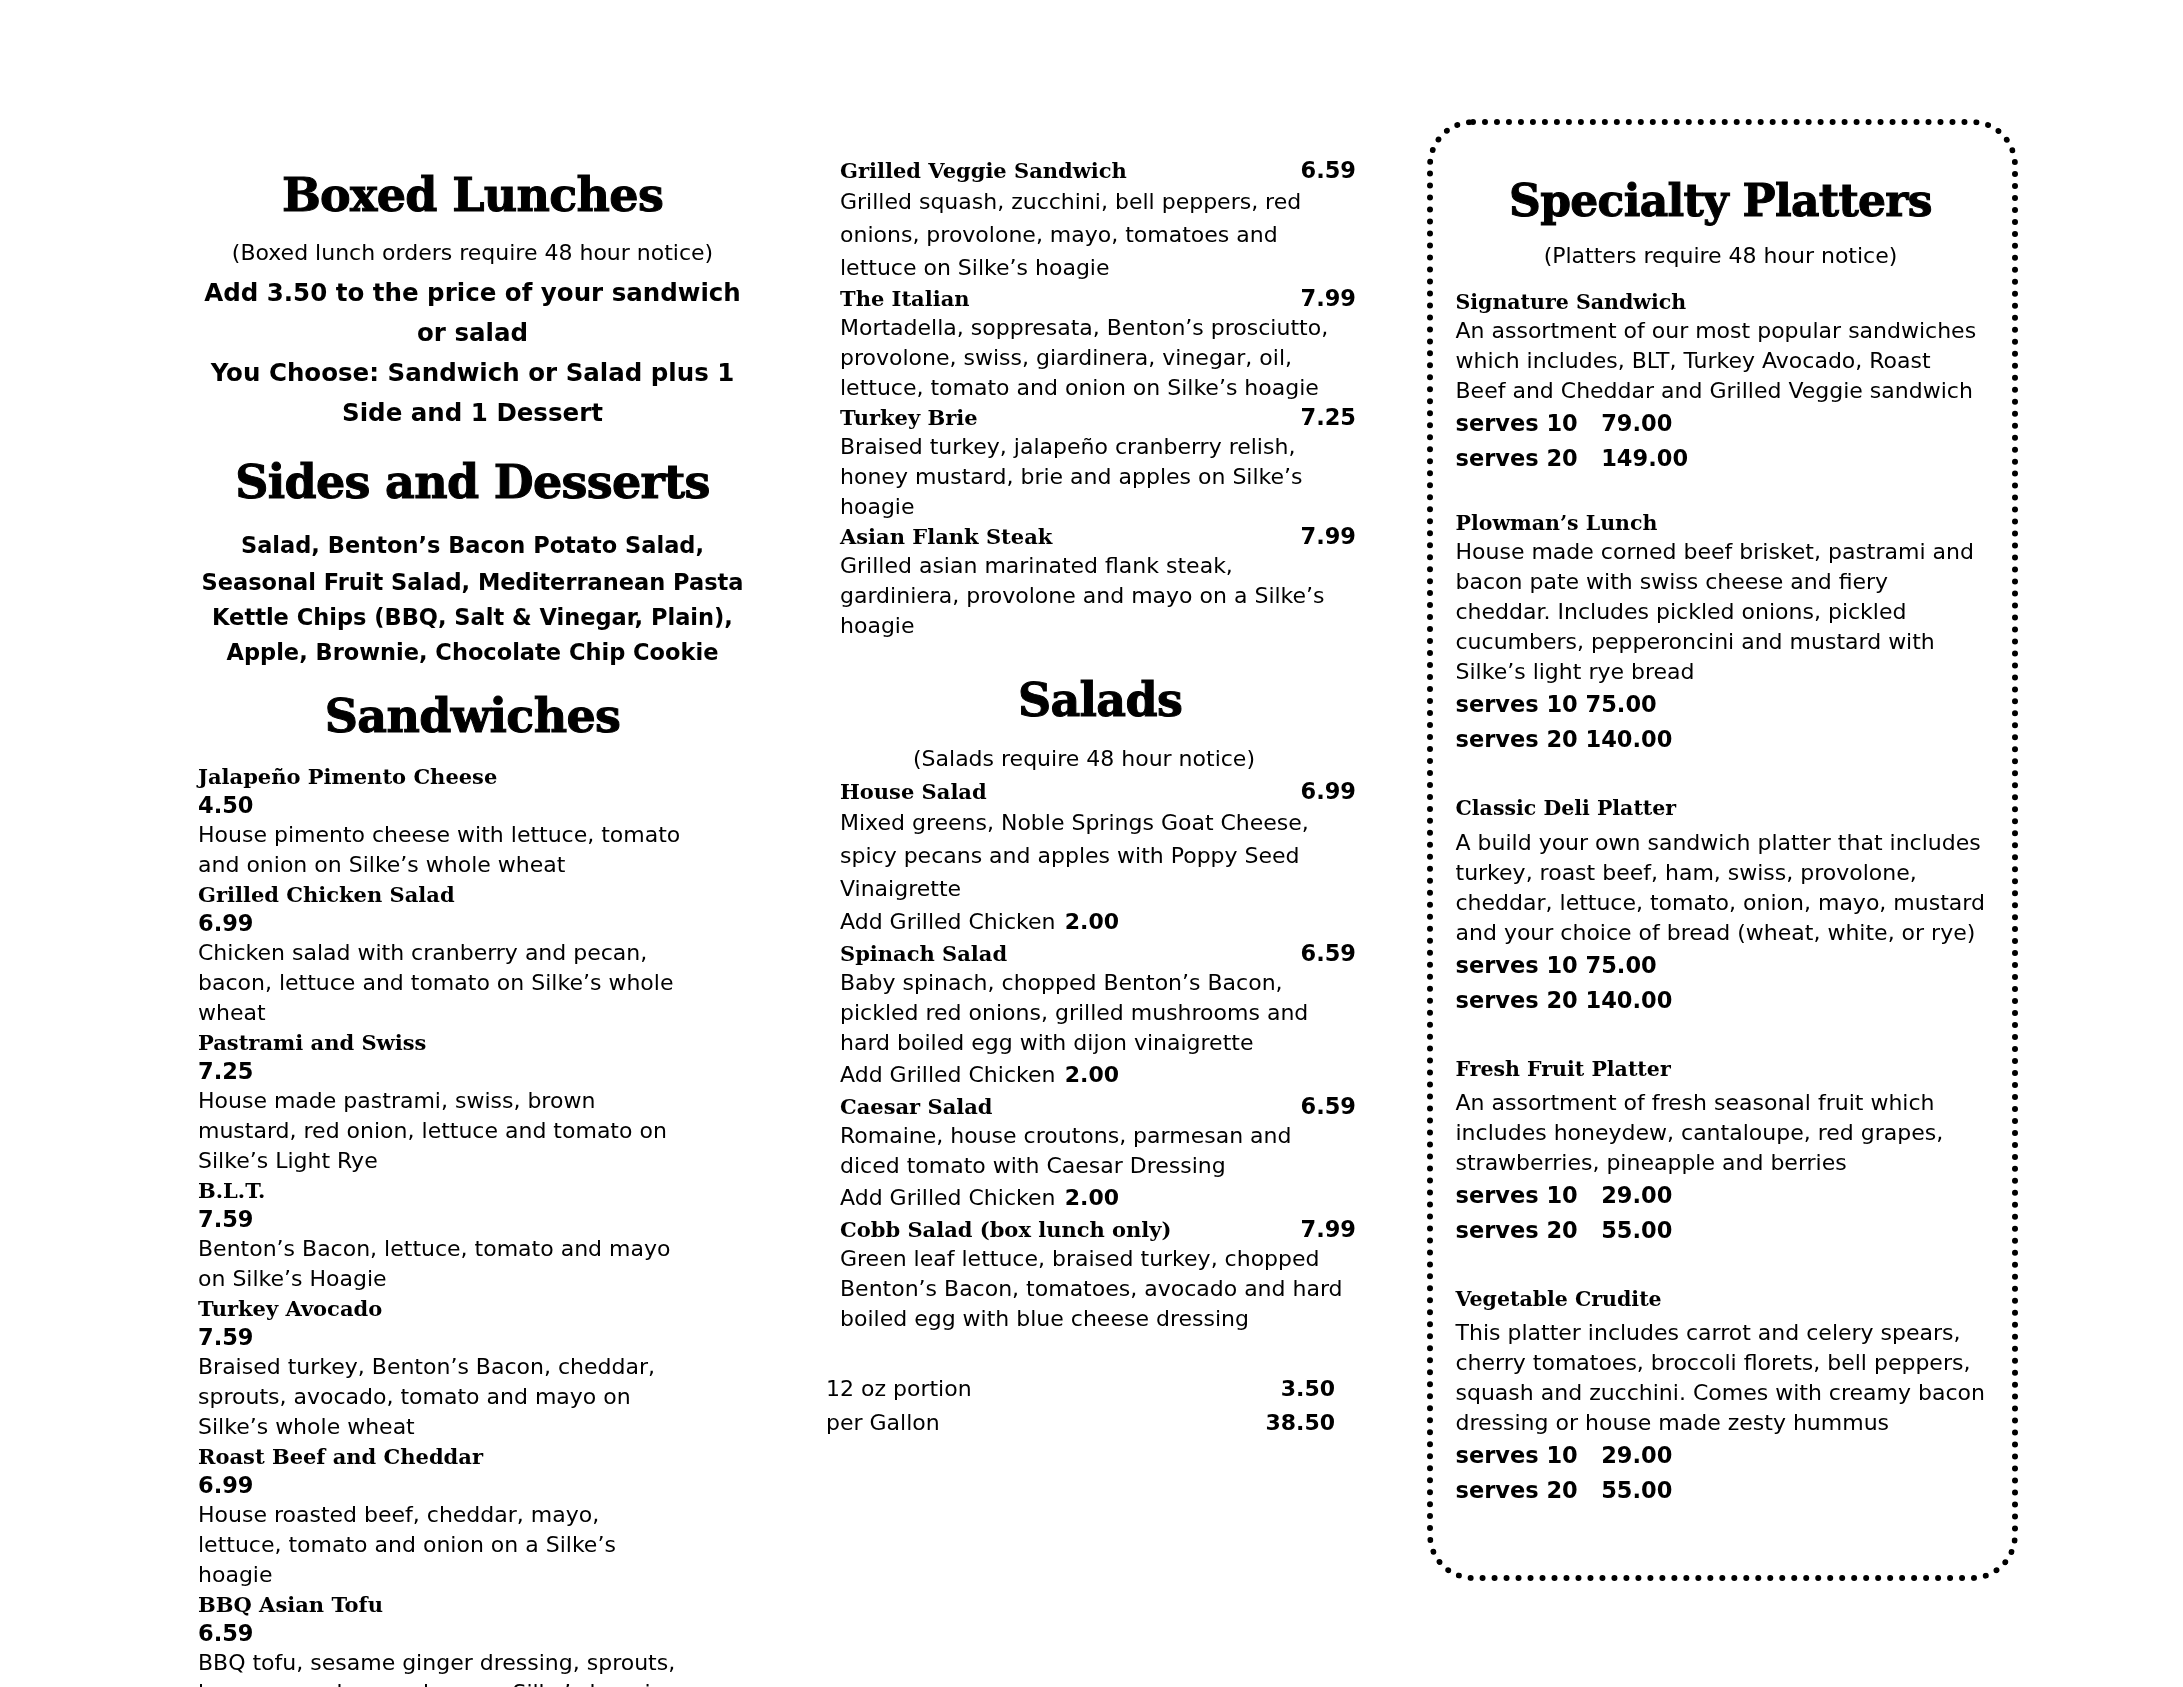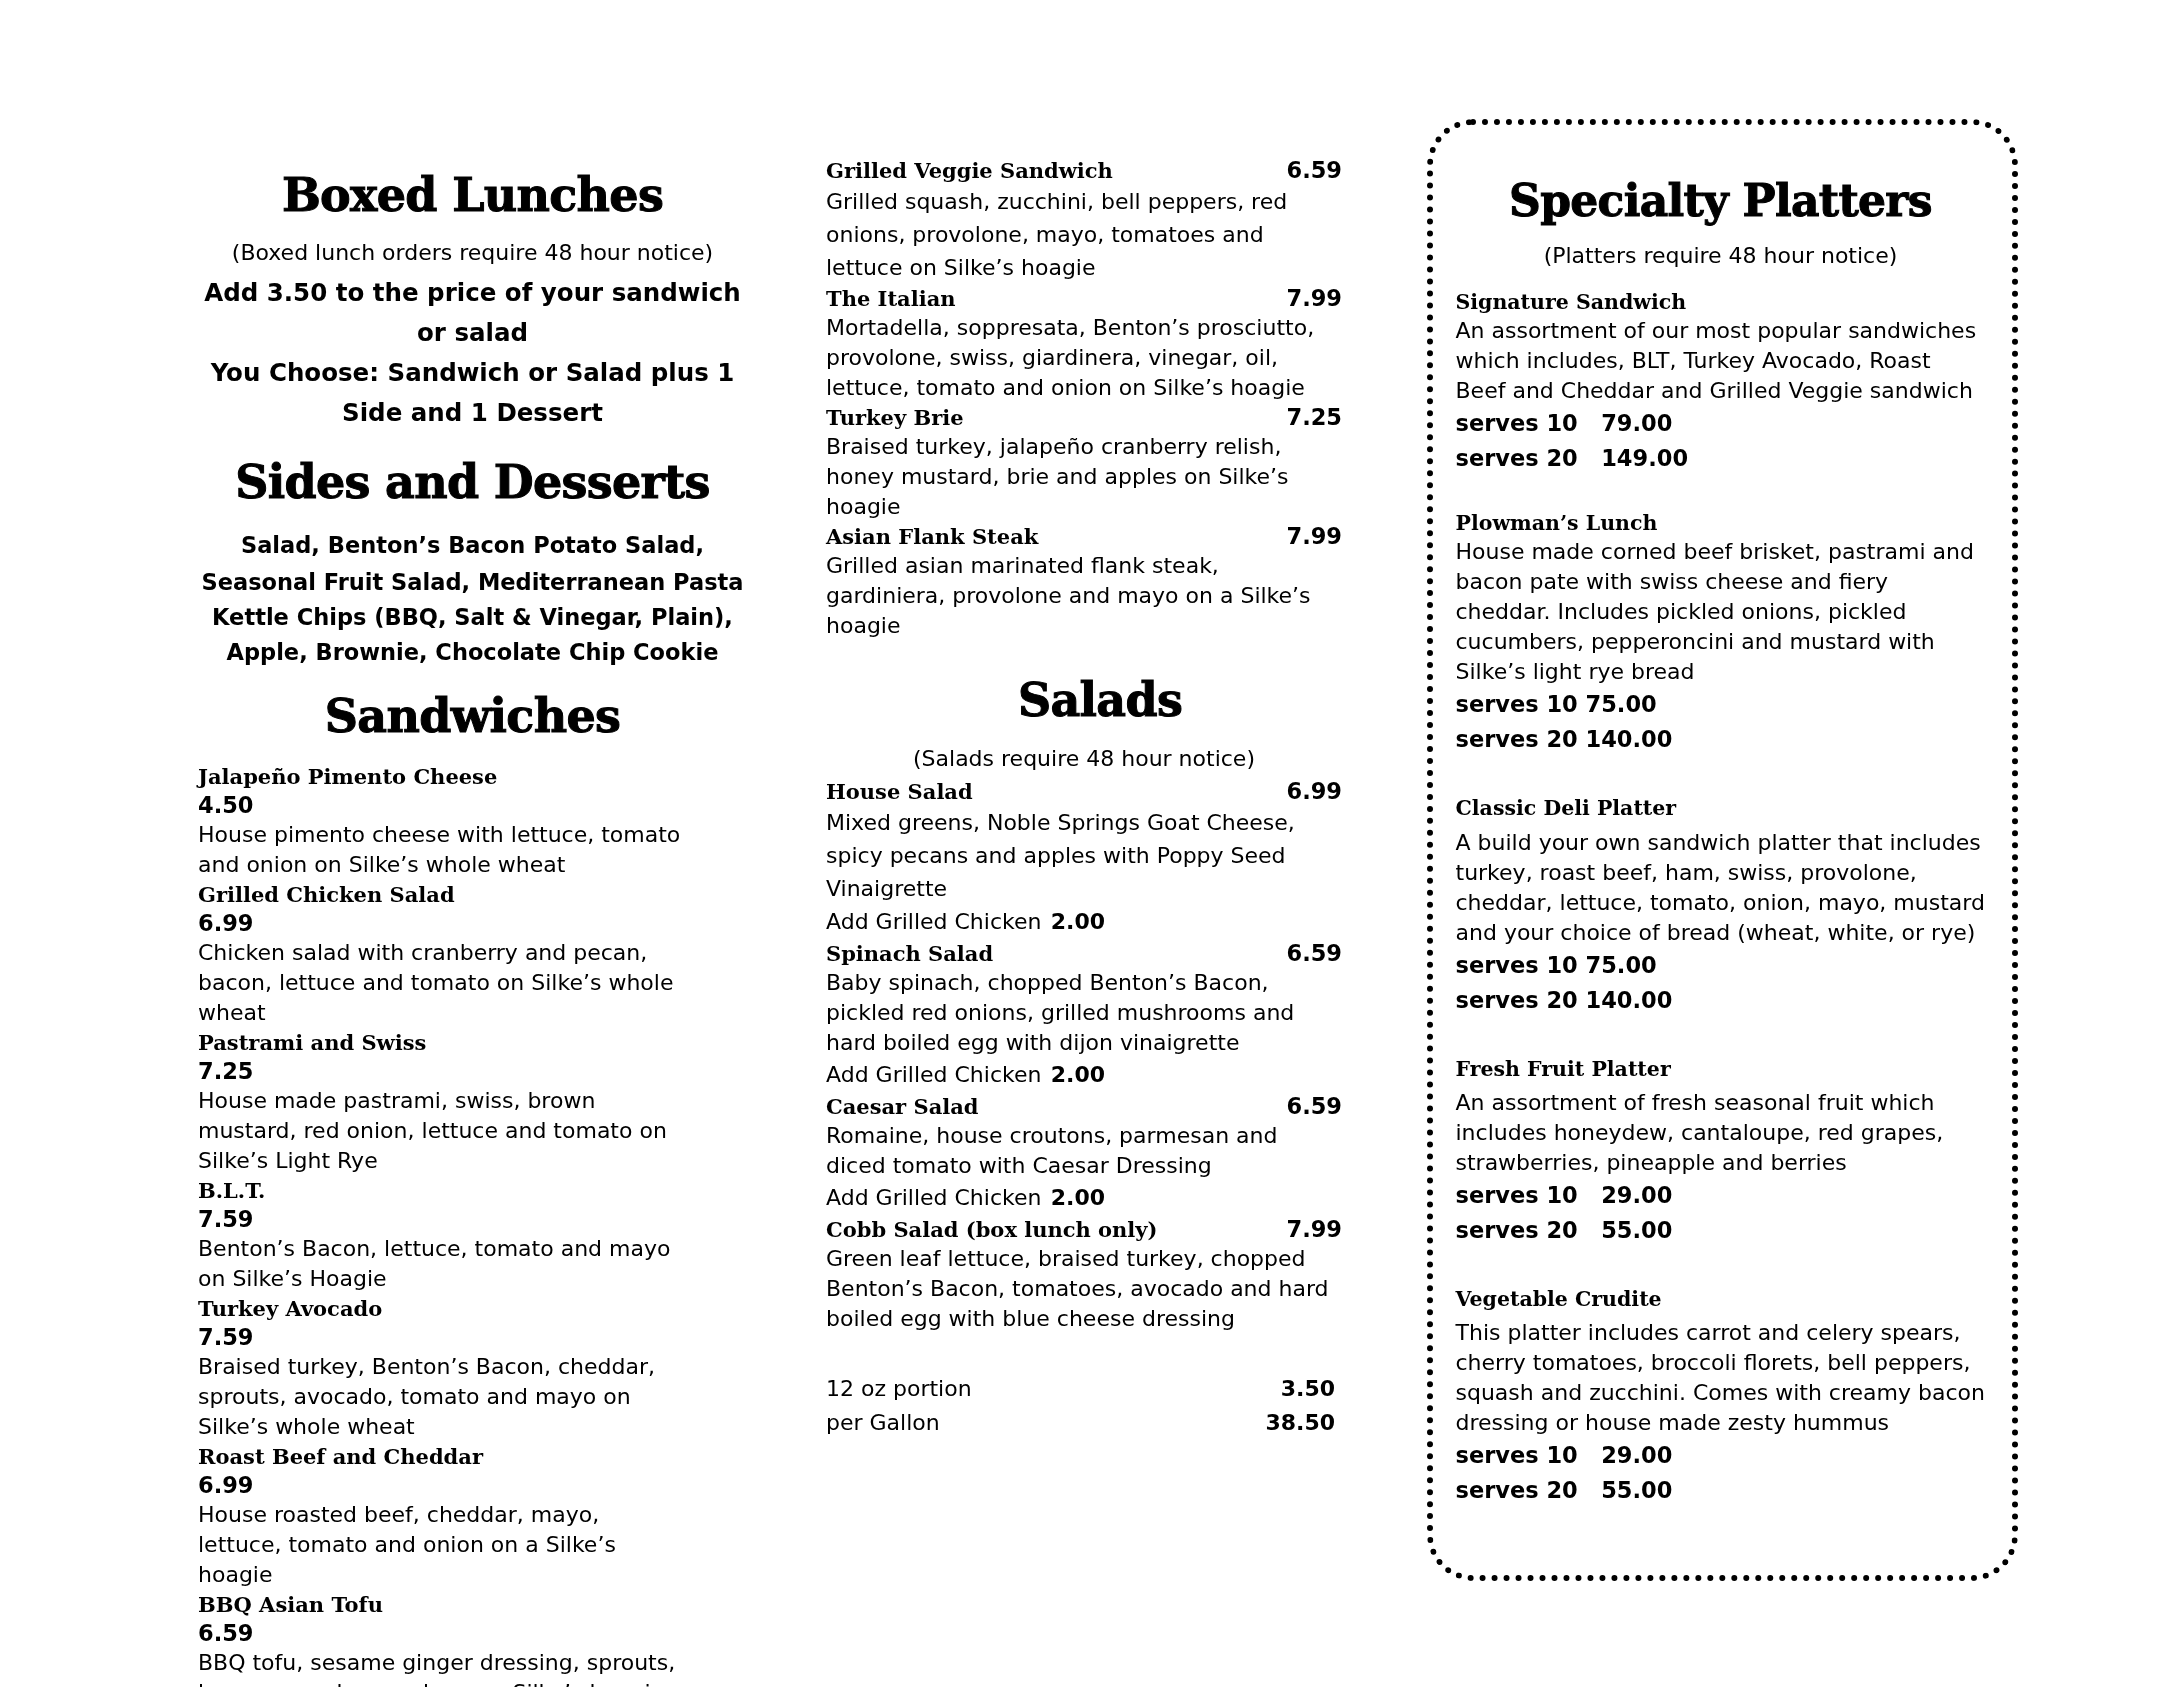--- a/index.html
+++ b/index.html
@@ -52,21 +52,21 @@
     font-family: "DejaVu Sans", sans-serif; font-weight: bold; font-size: 22.5px;
   }
   .item-desc { font-size: 22px; line-height: 30px; margin: 0; }
   .addon { font-size: 22px; line-height: 34px; margin: 0; }
   .addon b { font-weight: bold; margin-left: 9.3px; }
 
   
   #col-left .items { width: 529px; padding-right: 40px; box-sizing: border-box; }
   #col-left .item-head { width: 517px; padding-right: 0; flex-direction: column; }
   
-  #col-mid .items { width: 516px; }
+  #col-mid .items { width: 516px; margin-left: 14px; }
 
   .soup-row {
     display: flex; justify-content: space-between;
     font-size: 22px; line-height: 34px; width: 509px;
   }
   .soup-row .price { font-weight: bold; }
 
   .platter { margin-bottom: 0; }
   .platter-name {
     font-family: "DejaVu Serif", serif; font-weight: 900;

